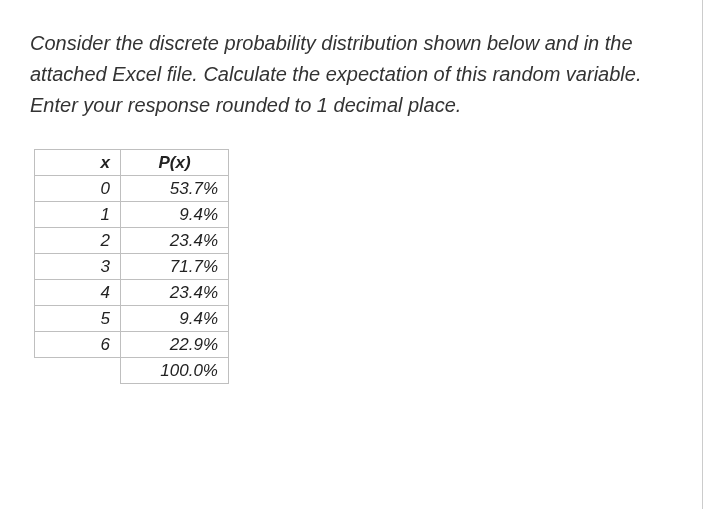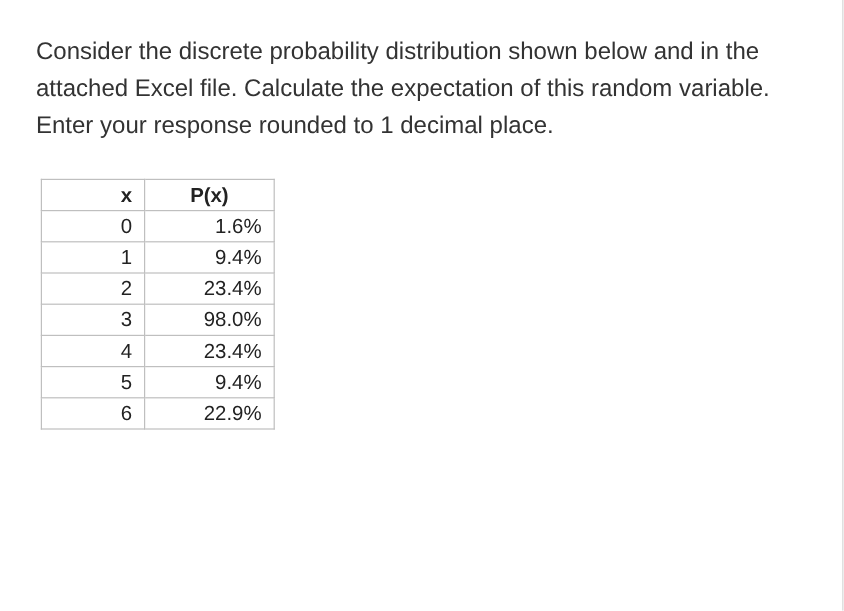--- a/index.html
+++ b/index.html
@@ -1,15 +1,15 @@
 <!DOCTYPE html>
 <html><head>
 <meta charset="utf-8">
 <style>
-  * { box-sizing: border-box; }
+  * { box-sizing: border-box; font-style: italic; }
   body {
     margin: 0;
     padding: 0;
     font-family: Arial, Helvetica, sans-serif;
     color: #333;
     background: #fff;
     width: 703px;
     height: 509px;
     position: relative;
   }
@@ -60,42 +60,46 @@
   <div class="question-text">Consider the discrete probability distribution shown below and in the attached Excel file.  Calculate the expectation of this random variable.   Enter your response rounded to 1 decimal place.</div>
 
   <table class="dist">
     <tbody>
         <tr>
       <th class="col-x">x</th>
       <th class="col-p">P(x)</th>
     </tr>
     <tr>
       <td class="col-x">0</td>
-      <td class="col-p">1.6%</td>
+      <td class="col-p">53.7%</td>
     </tr>
     <tr>
       <td class="col-x">1</td>
       <td class="col-p">9.4%</td>
     </tr>
     <tr>
       <td class="col-x">2</td>
       <td class="col-p">23.4%</td>
     </tr>
     <tr>
       <td class="col-x">3</td>
-      <td class="col-p">98.0%</td>
+      <td class="col-p">71.7%</td>
     </tr>
     <tr>
       <td class="col-x">4</td>
       <td class="col-p">23.4%</td>
     </tr>
     <tr>
       <td class="col-x">5</td>
       <td class="col-p">9.4%</td>
     </tr>
     <tr>
       <td class="col-x">6</td>
       <td class="col-p">22.9%</td>
     </tr>
+    <tr>
+      <td class="col-x total-empty"></td>
+      <td class="col-p">100.0%</td>
+    </tr>
   </tbody>
     </table>
 
 </div>
 
 </body></html>

